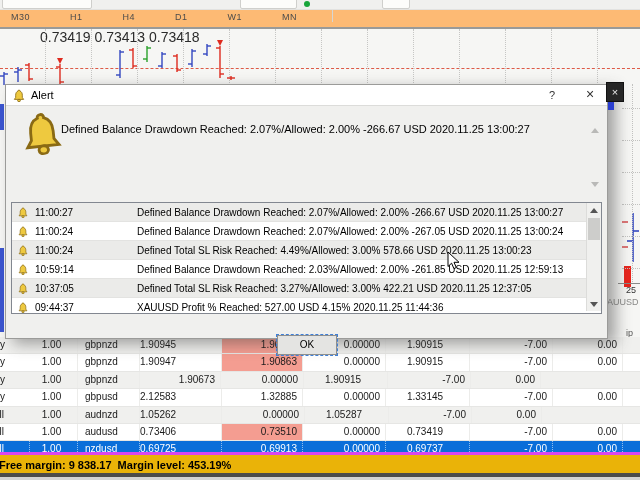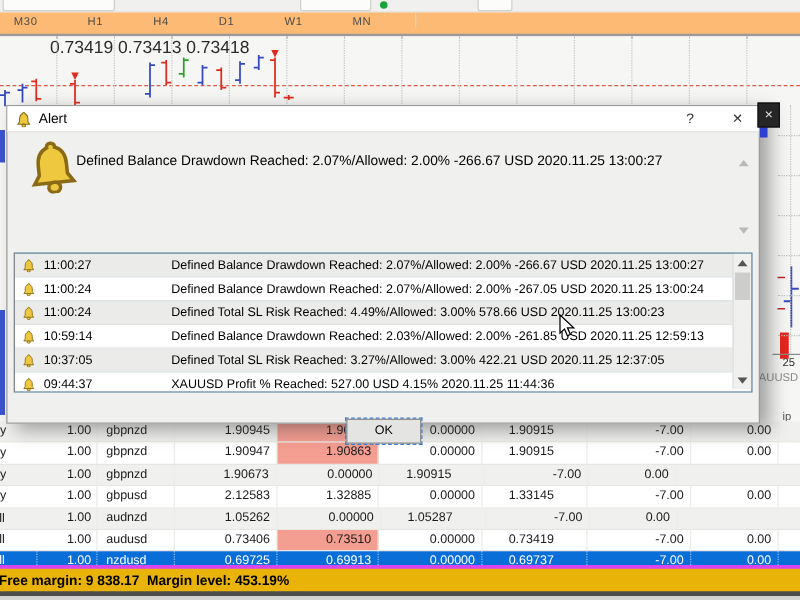--- a/index.html
+++ b/index.html
@@ -70,23 +70,23 @@
     text-align:center;line-height:17px;}
   
   .trade-table{position:absolute;left:0;top:337px;width:640px;height:115px;background:#fff;z-index:3;}
   .trow{position:relative;display:flex;height:16.4px;background:#fff;border-bottom:1px solid #e6e6e4;}
   .trow.alt{background:#f0f0ee;}
   .trow.selected{background:#0a6ed9;border-bottom:none;}
   .trow.selected .tcell{color:#fff;border-right:1px dotted rgba(255,255,255,.55);}
   .tcell{box-sizing:border-box;font-size:10px;color:#1a1a1a;line-height:16.4px;border-right:1px solid #ececea;
     overflow:hidden;white-space:nowrap;}
   .c-type{width:30px;text-indent:-11px;border-right:none;}
-  .c-vol{width:48px;text-align:right;padding-right:4px;}
+  .c-vol{width:48px;text-align:center;padding-right:4px;}
   .c-sym{width:62px;padding-left:7px;}
-  .c-price{width:82px;text-align:right;padding-right:5px;}
+  .c-price{width:82px;padding-right:5px;}
   .c-sl{width:81px;text-align:right;padding-right:5px;}
   .c-sl.hl{background:#f49d91;}
   .c-tp{width:83px;text-align:right;padding-right:5px;}
   .c-cur{width:84px;text-align:center;padding-right:5px;}
   .c-swap{width:83px;text-align:right;padding-right:5px;}
   .c-profit{width:70px;text-align:right;padding-right:5px;}
   
   .status-bar{position:absolute;left:0;top:452px;width:640px;height:21px;background:#eab308;border-top:3px solid #d946ef;z-index:3;}
   .status-text{position:absolute;left:-1px;top:4px;font-size:11px;font-weight:bold;color:#000;white-space:pre;}
   .dark-strip{position:absolute;left:0;top:473px;width:640px;height:4px;background:#4c4c4a;z-index:3;}

